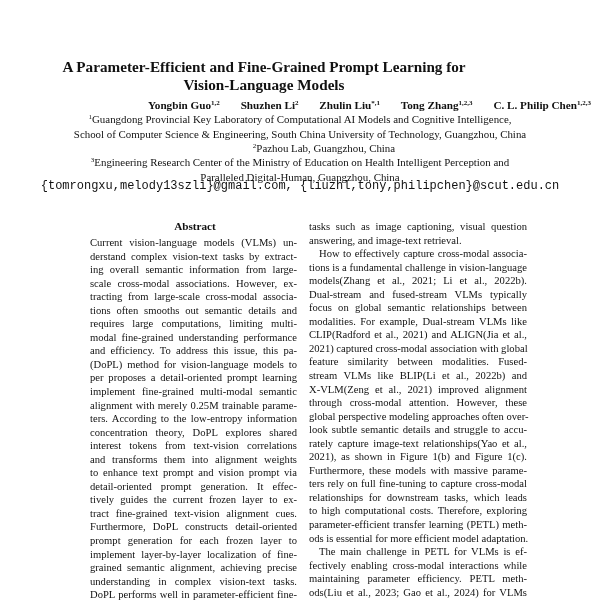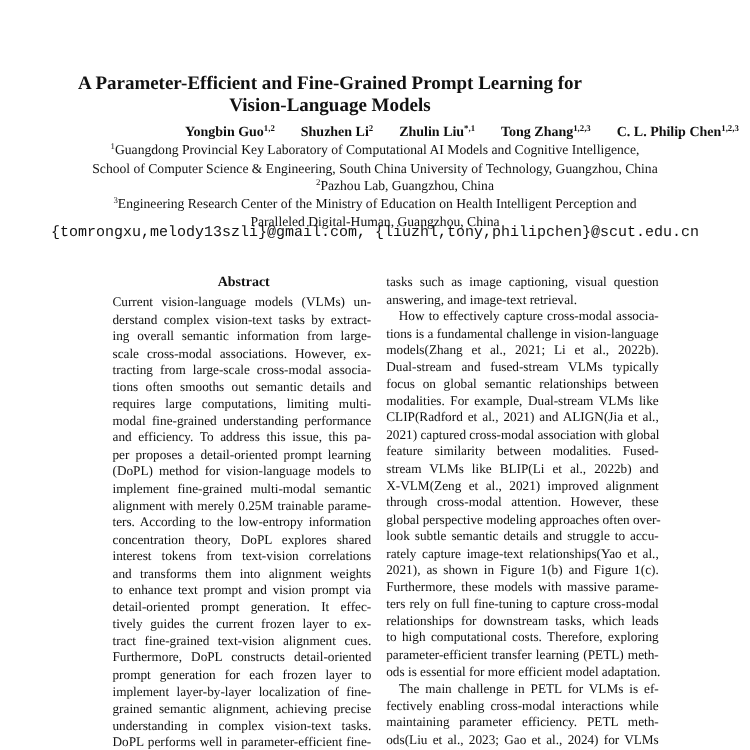--- a/index.html
+++ b/index.html
@@ -54,22 +54,22 @@
 <div class="col left-col" id="left-col">
     <span class="line">Current vision-language models (VLMs) un-</span>
     <span class="line">derstand complex vision-text tasks by extract-</span>
     <span class="line">ing overall semantic information from large-</span>
     <span class="line">scale cross-modal associations. However, ex-</span>
     <span class="line">tracting from large-scale cross-modal associa-</span>
     <span class="line">tions often smooths out semantic details and</span>
     <span class="line">requires large computations, limiting multi-</span>
     <span class="line">modal fine-grained understanding performance</span>
     <span class="line">and efficiency. To address this issue, this pa-</span>
+    <span class="line">(DoPL) method for vision-language models to</span>
     <span class="line">per proposes a detail-oriented prompt learning</span>
-    <span class="line">(DoPL) method for vision-language models to</span>
     <span class="line">implement fine-grained multi-modal semantic</span>
     <span class="line">alignment with merely 0.25M trainable parame-</span>
     <span class="line">ters. According to the low-entropy information</span>
     <span class="line">concentration theory, DoPL explores shared</span>
     <span class="line">interest tokens from text-vision correlations</span>
     <span class="line">and transforms them into alignment weights</span>
     <span class="line">to enhance text prompt and vision prompt via</span>
     <span class="line">detail-oriented prompt generation. It effec-</span>
     <span class="line">tively guides the current frozen layer to ex-</span>
     <span class="line">tract fine-grained text-vision alignment cues.</span>

